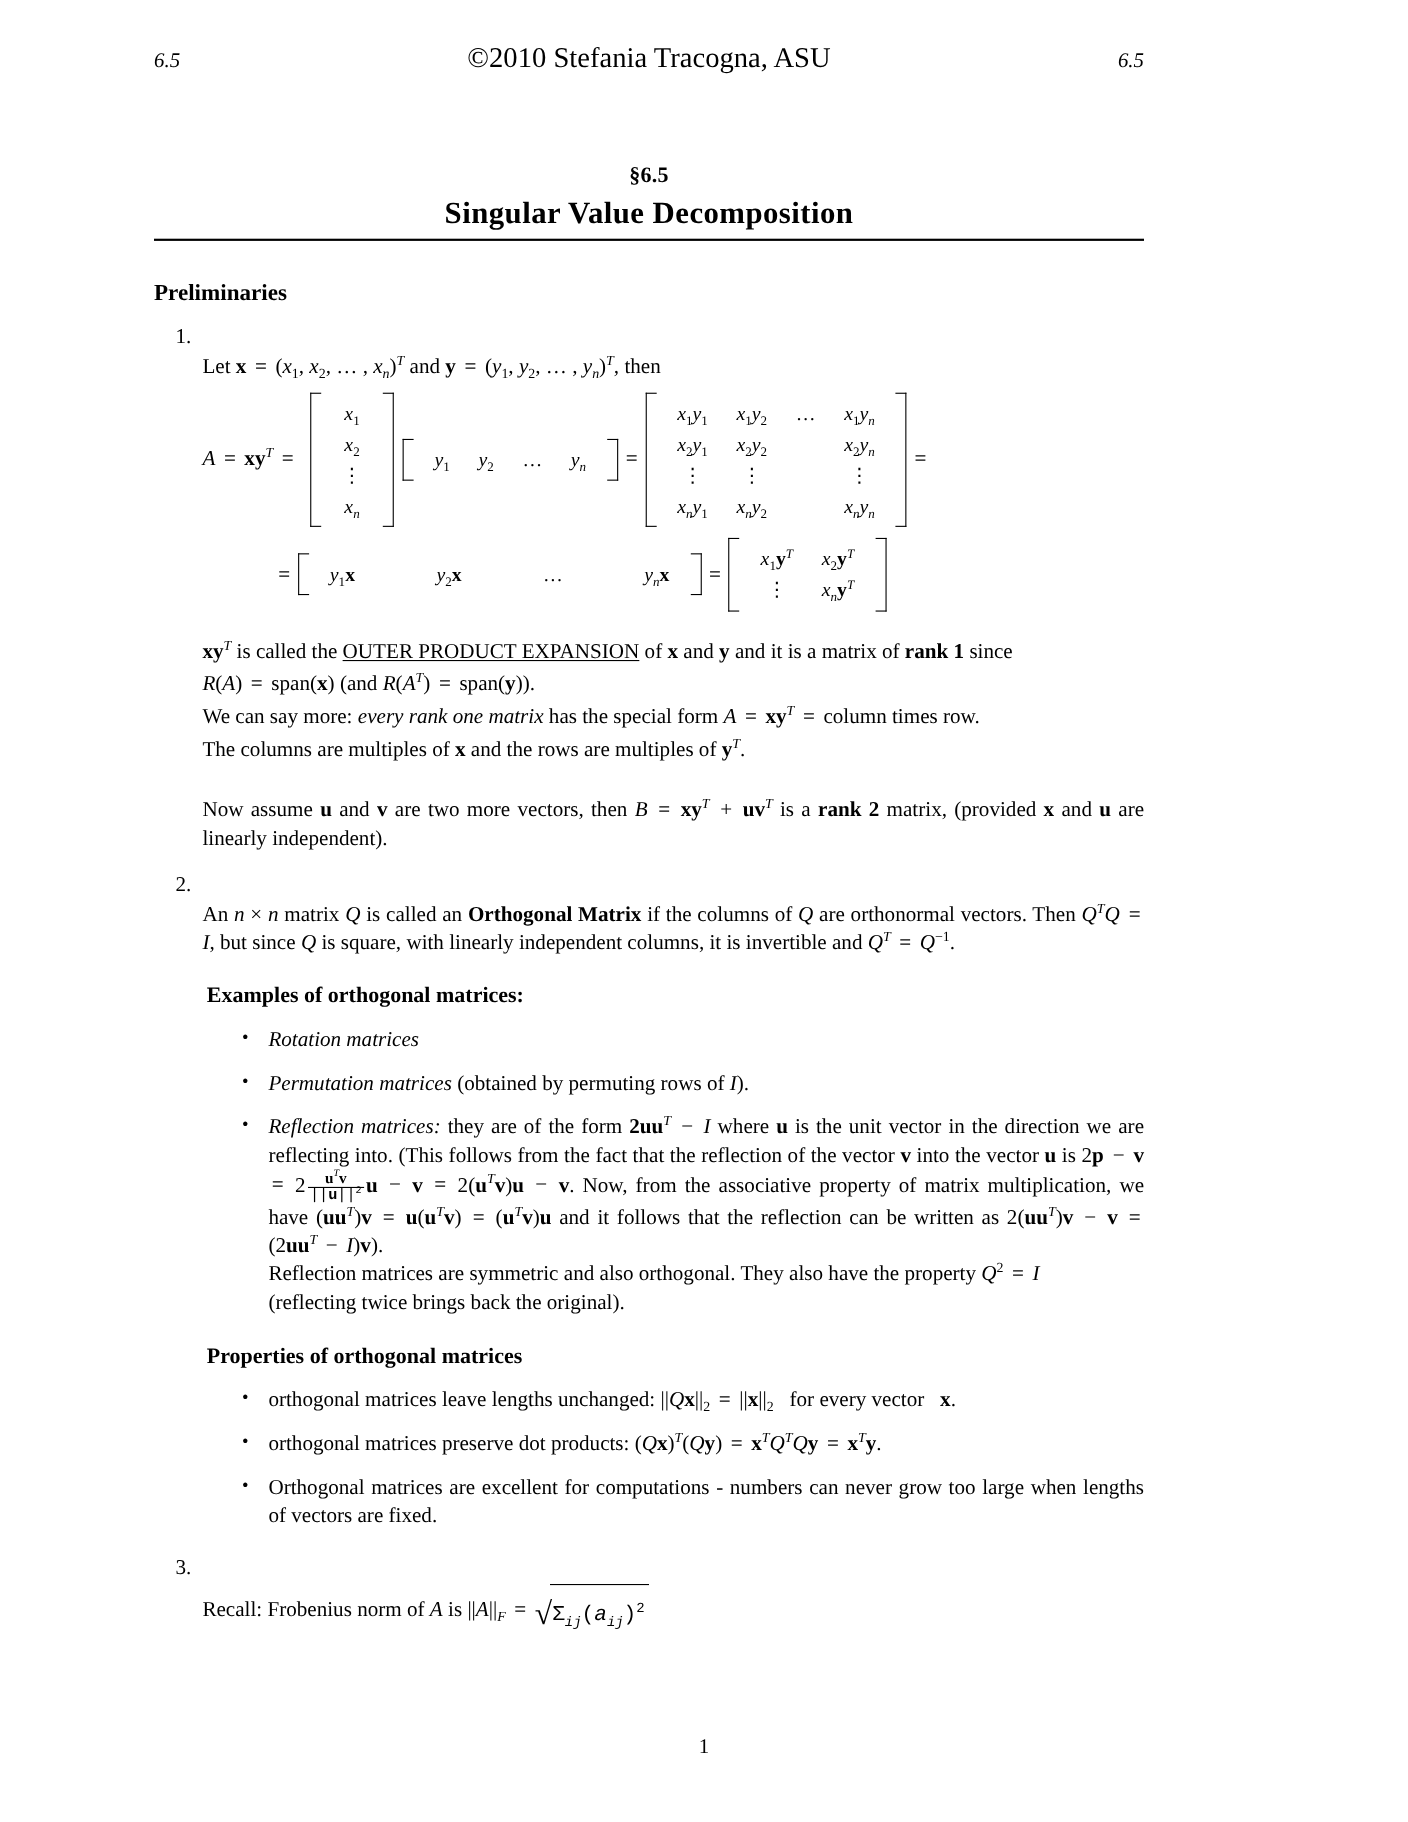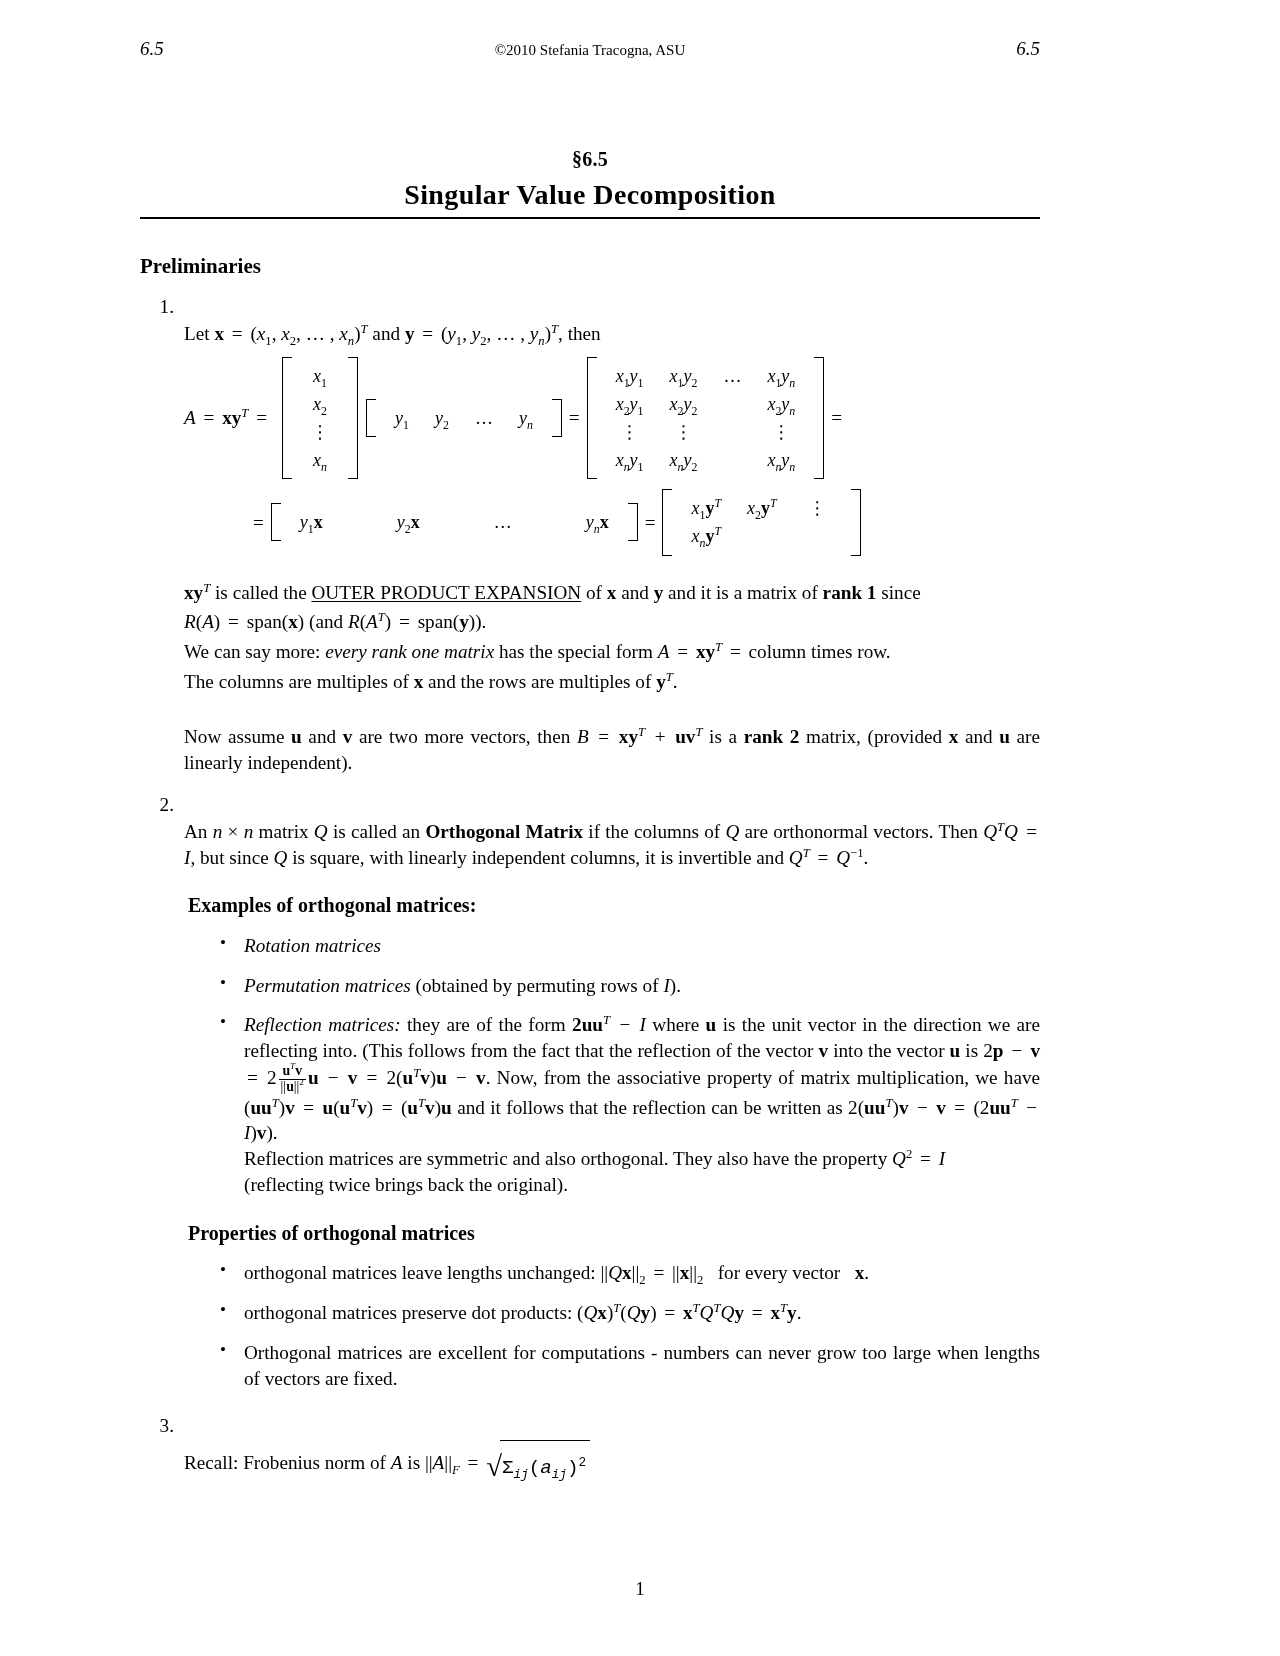--- a/index.html
+++ b/index.html
@@ -29,21 +29,21 @@
     left: 140px;
     width: 900px;
     display: flex;
     align-items: baseline;
     justify-content: space-between;
     font-size: 19px;
     font-style: italic;
   }
   .runhead .center {
     font-style: normal;
-    font-size: 15px;
+    font-size: 26px;
   }
   .copy-glyph { font-style: normal; }
 
   
   .title-block {
     position: absolute;
     top: 148px;
     left: 140px;
     width: 900px;
     text-align: center;
@@ -129,21 +129,21 @@
   
   .frac {
     display: inline-block;
     vertical-align: -0.48em;
     text-align: center;
     font-size: 0.72em;
     line-height: 1.08;
     margin: 0 2px;
   }
   .frac .num { display: block; border-bottom: 1px solid #000; padding: 0 2px; }
-  .frac .den { display: block; padding: 0 2px; }
+  .frac .den { display: block; padding: 0 2px; font-family: Liberation Mono, monospace; }
 
   
   .sqrt { display: inline-block; position: relative; vertical-align: -0.22em; }
   .sqrt .radical { font-size: 1.5em; vertical-align: -0.12em; }
   .sqrt .rad-body {
     display: inline-block;
     border-top: 1.4px solid #000;
     padding: 15px 4px 0 2px;
     margin-left: -2px;
     font-family: Liberation Mono, monospace;
@@ -294,21 +294,21 @@
                 <span class="cell">…</span>
                 <span class="cell"><span class="mi">y</span><sub class="sb">n</sub><span class="mb">x</span></span>
               </span>
               <span class="brk right"></span>
             </span>
 
             <span class="op">=</span>
 
             <span class="mat">
               <span class="brk left"></span>
-              <span class="mat-cells" style="grid-template-columns:1fr 1fr 1fr;">
+              <span class="mat-cells" style="grid-template-columns:1fr 1fr;">
                 <span class="cell"><span class="mi">x</span><sub class="sbn">1</sub><span class="mb">y</span><sup class="exp">T</sup></span>
                 <span class="cell"><span class="mi">x</span><sub class="sbn">2</sub><span class="mb">y</span><sup class="exp">T</sup></span>
                 <span class="cell vdots">⋮</span>
                 <span class="cell"><span class="mi">x</span><sub class="sb">n</sub><span class="mb">y</span><sup class="exp">T</sup></span>
               </span>
               <span class="brk right"></span>
             </span>
           </div>
 
           <div style="margin-top:24px;">

